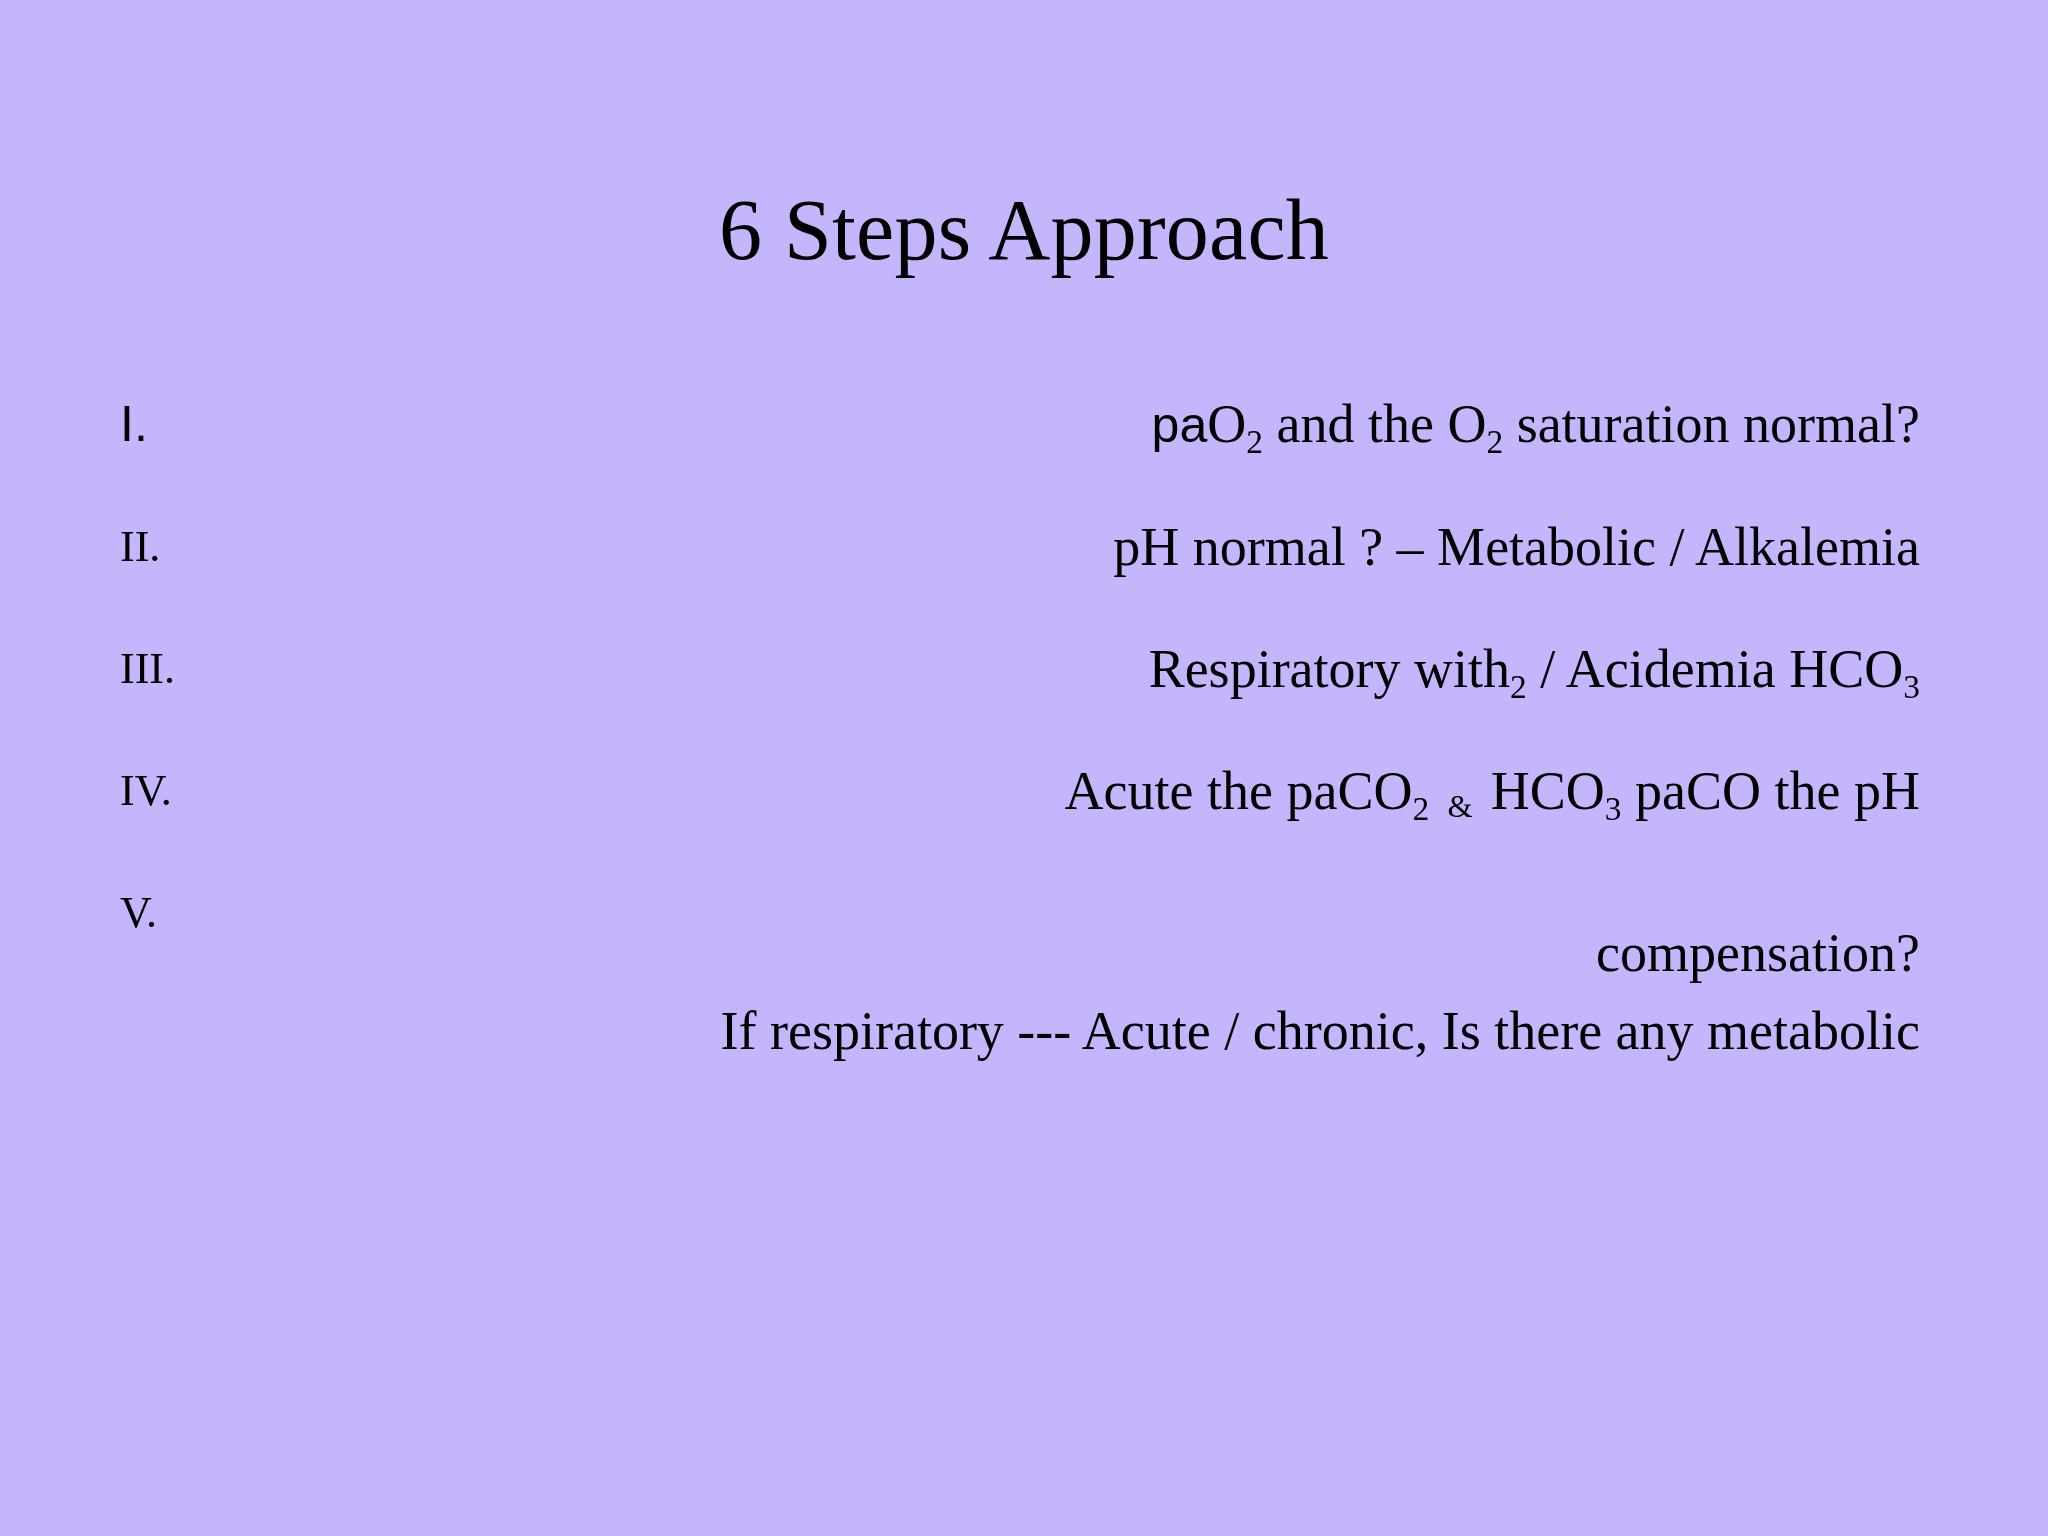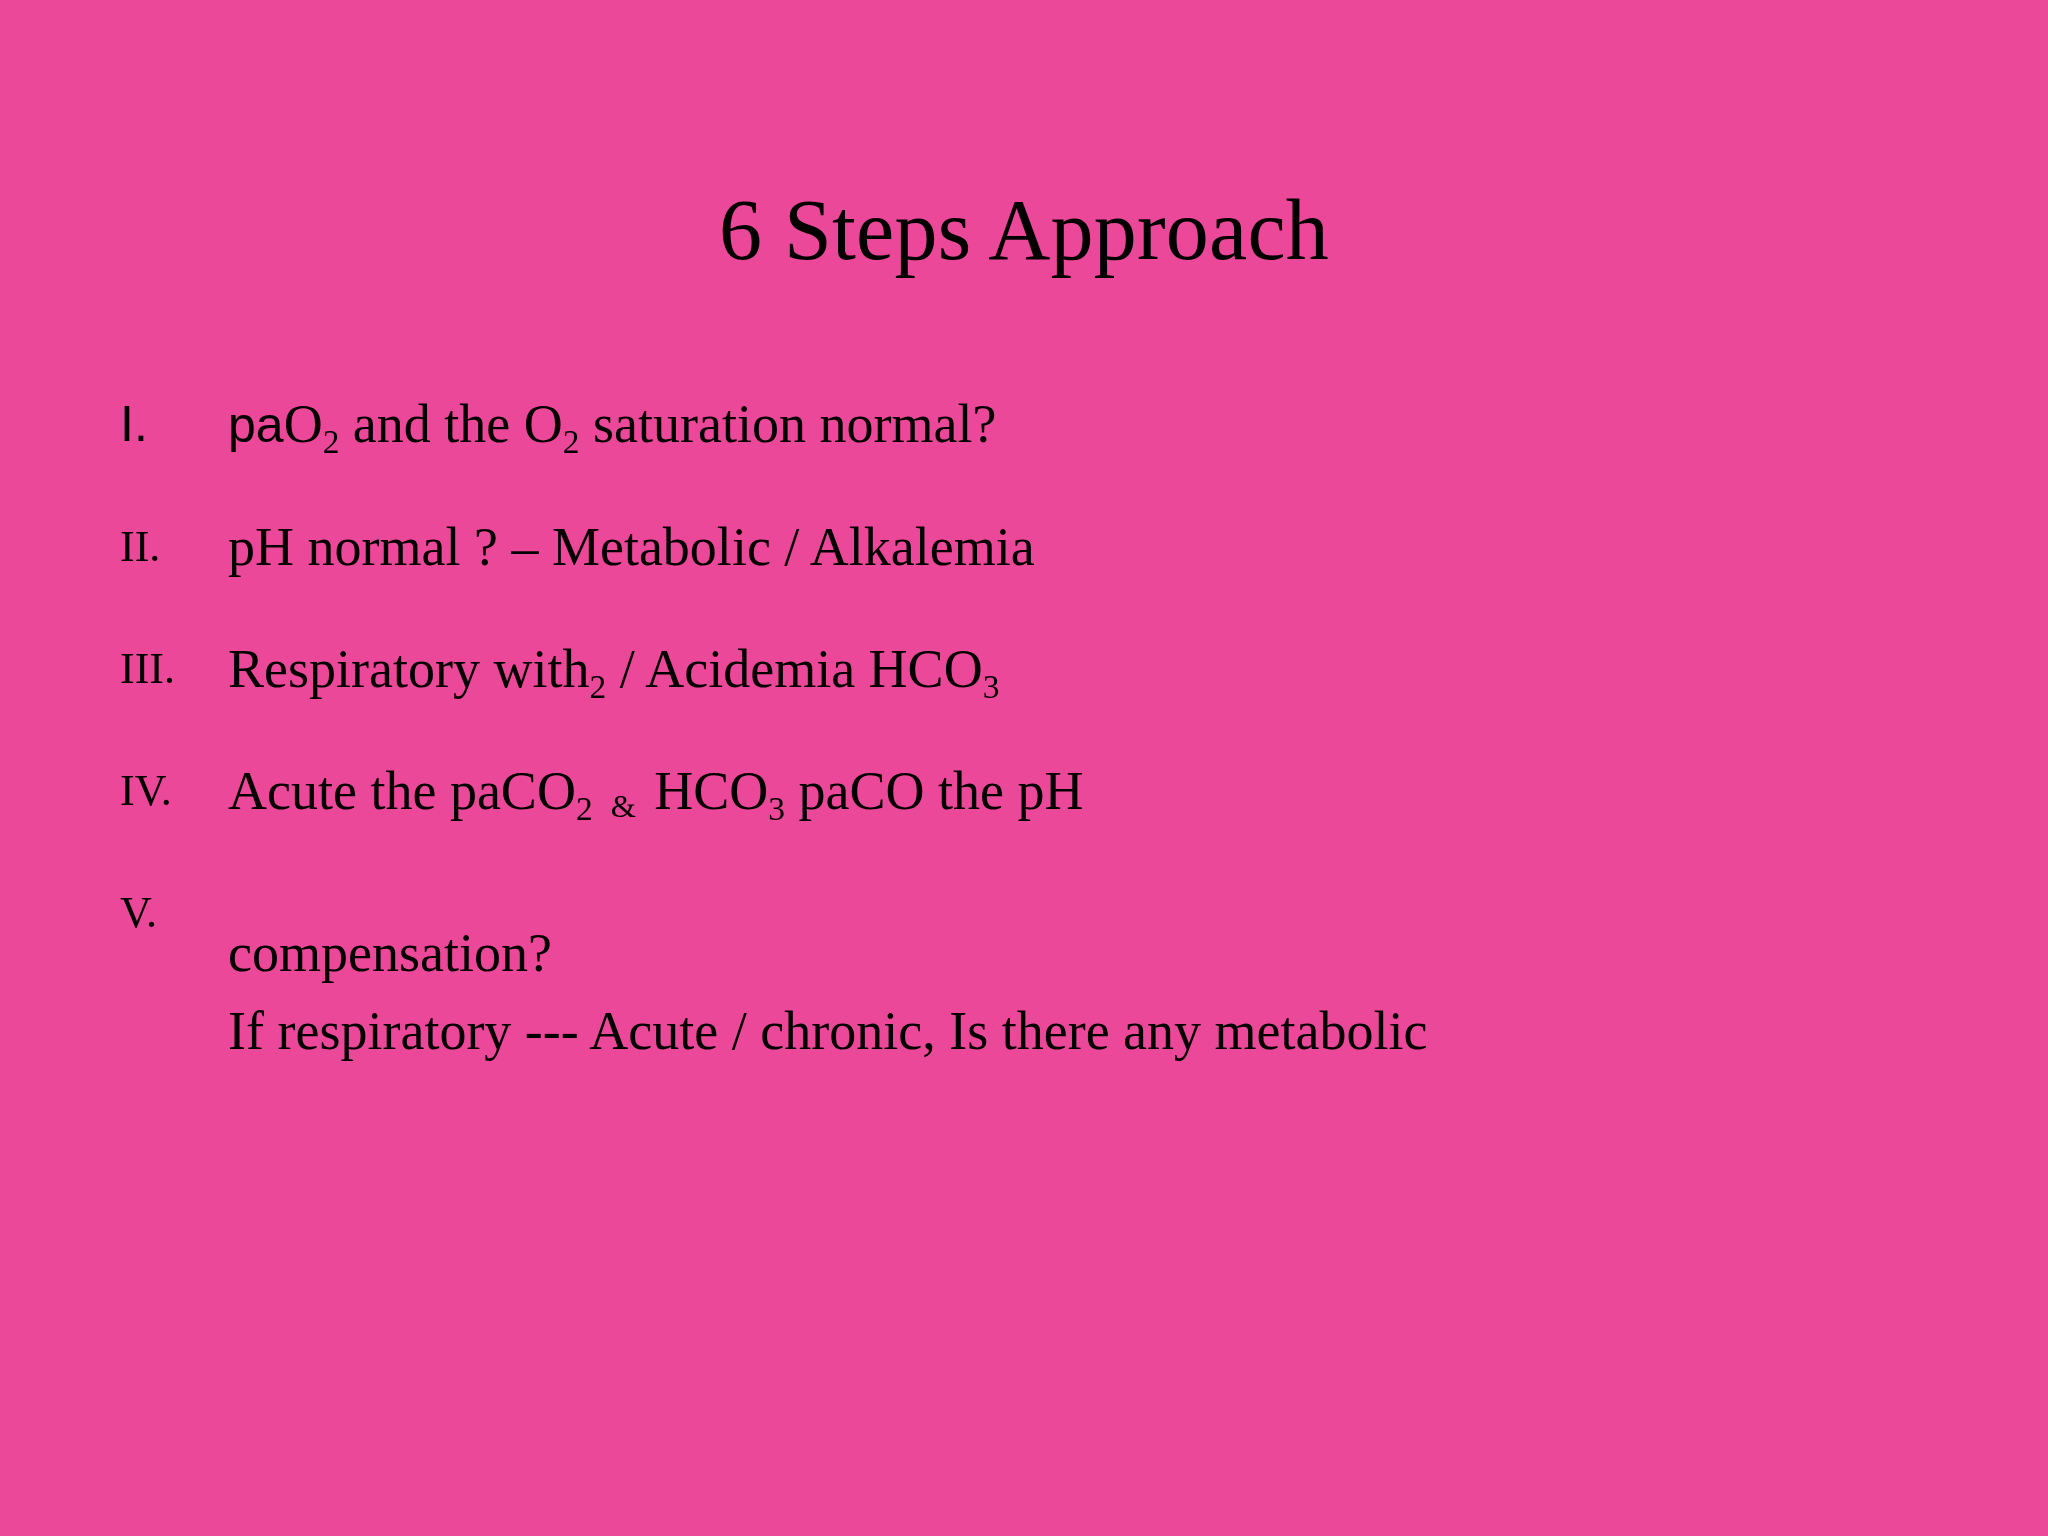--- a/index.html
+++ b/index.html
@@ -67,21 +67,21 @@
   .step-numeral.sans {
     font-family: "Liberation Sans", "DejaVu Sans", sans-serif;
     font-size: 50px;
   }
 
   .step-text {
     flex: 1 1 auto;
     font-family: "Liberation Serif", "DejaVu Serif", serif;
     font-size: 54px;
     line-height: 78px;
-    text-align: left;
+    text-align: right;
   }
 
   .step-text .line {
     display: block;
     white-space: nowrap;
   }
 
   .step-text .line.wrap2 {
     margin-top: 40px;
   }
@@ -107,21 +107,21 @@
   }
 
   .sp {
     display: inline-block;
     width: 0.30em;
   }
 </style>
 </head>
 <body>
 
-<div class="slide" style="background: #ec4899; color: rgb(0, 0, 0); text-decoration: underline;">
+<div class="slide" style="background: #c4b5fd; color: rgb(0, 0, 0); text-decoration: underline;">
 
   <h1 class="slide-title">6 Steps Approach</h1>
 
   <div class="steps-list">
 
     <div class="step-row">
       <span class="step-numeral sans">I.</span>
       <span class="step-text">
         <span class="line">
           <span class="sans-run">pa</span><span>O</span><sub>2</sub><span> and the </span><span>O</span><sub>2</sub><span> saturation normal?</span>

